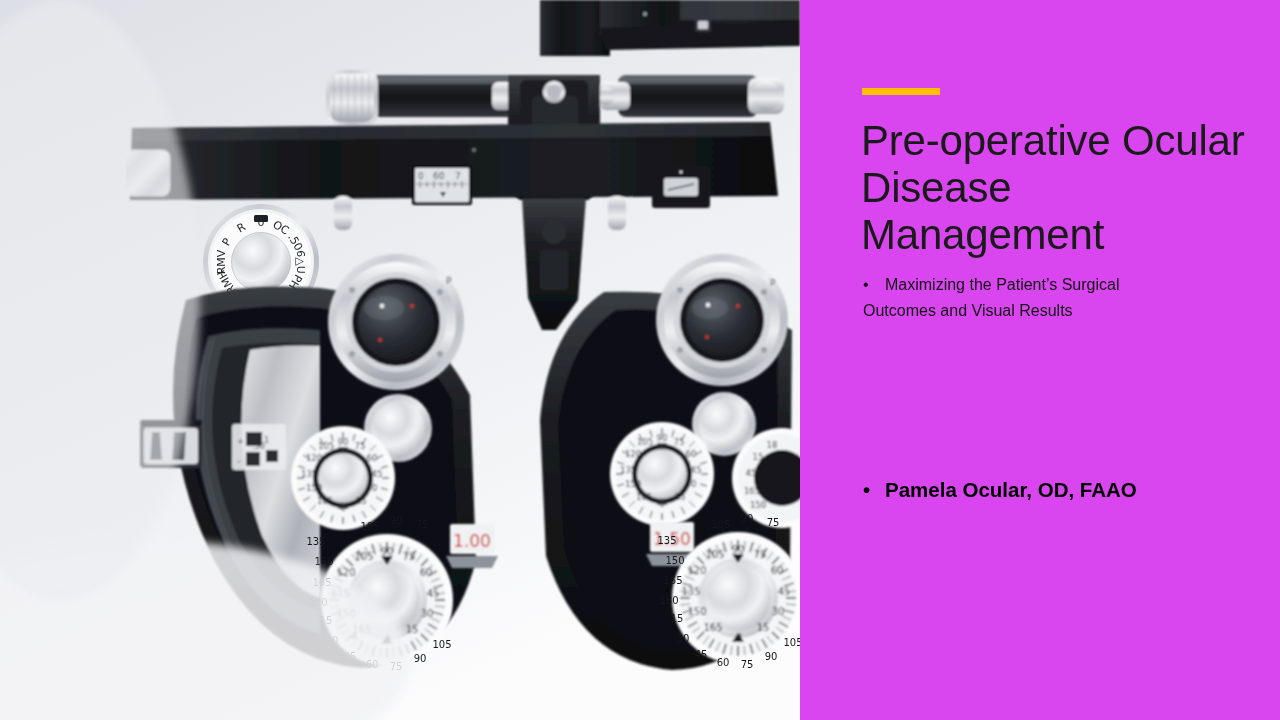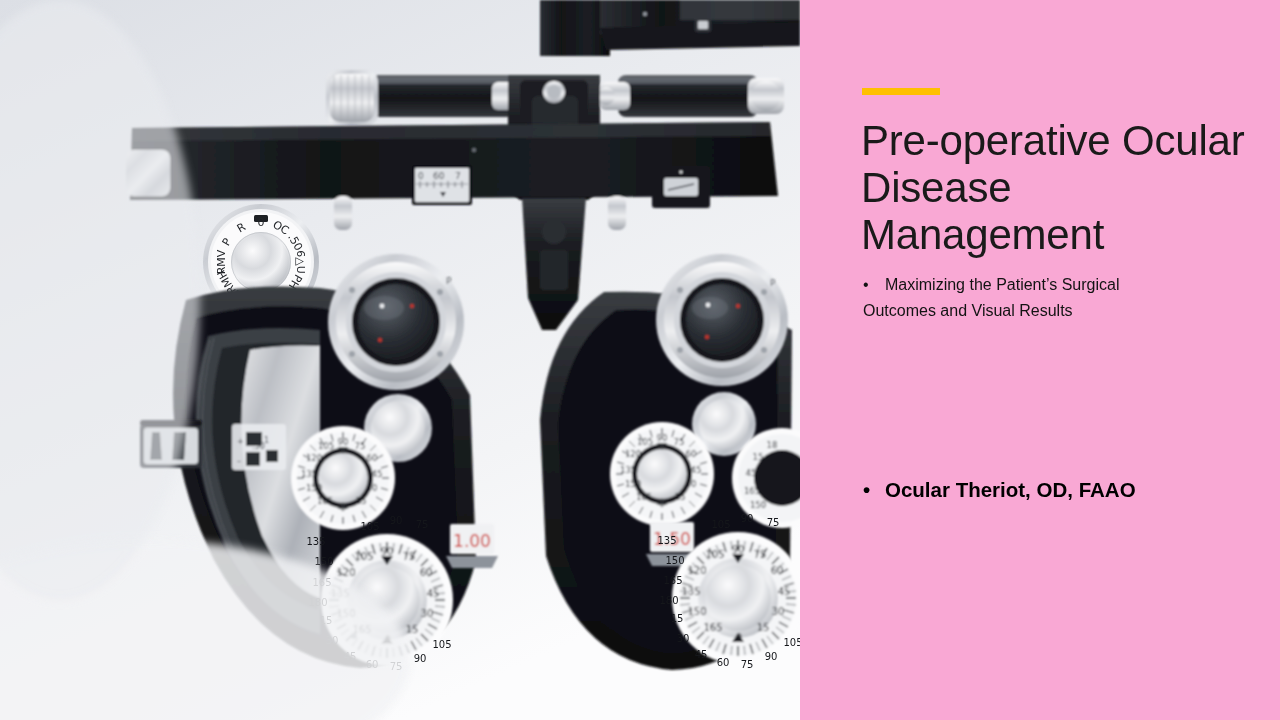--- a/index.html
+++ b/index.html
@@ -11,21 +11,21 @@
   .slide{position:relative;width:1280px;height:720px;background:#fff;overflow:hidden;}
 
   
   .photo{
     position:absolute;left:0;top:0;width:800px;height:720px;overflow:hidden;
     background:linear-gradient(165deg,#dfe3e9 0%,#e7eaee 28%,#eef0f3 55%,#f4f5f7 78%,#fbfbfc 100%);
   }
   .photo svg{position:absolute;left:0;top:0;width:800px;height:720px;display:block;}
 
   
-  .textpanel{position:absolute;left:800px;top:0;width:480px;height:720px;background:#f9a8d4;}
+  .textpanel{position:absolute;left:800px;top:0;width:480px;height:720px;background:#d946ef;}
 
   .accent-bar{
     position:absolute;left:62px;top:88px;width:78px;height:7px;
     background:#ffc000;
   }
   .title{
     position:absolute;left:61px;top:117px;width:400px;
     font-size:42px;line-height:47px;font-weight:300;color:#1a1a1a;
     letter-spacing:-0.2px;
   }
@@ -621,17 +621,17 @@
 
     <div class="accent-bar"></div>
 
     <div class="title">Pre-operative Ocular Disease Management</div>
 
     <div class="subtitle">
       <span class="bul">•</span><span>Maximizing the Patient’s Surgical Outcomes and Visual Results</span>
     </div>
 
     <div class="author">
-      <span class="bul">•</span><span>Ocular Theriot, OD, FAAO</span>
+      <span class="bul">•</span><span>Pamela Ocular, OD, FAAO</span>
     </div>
 
   </div>
 </div>
 
 </body></html>

